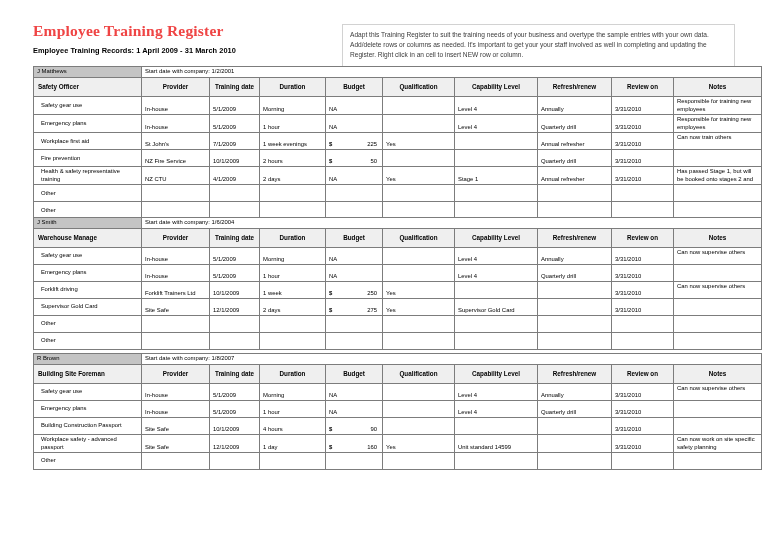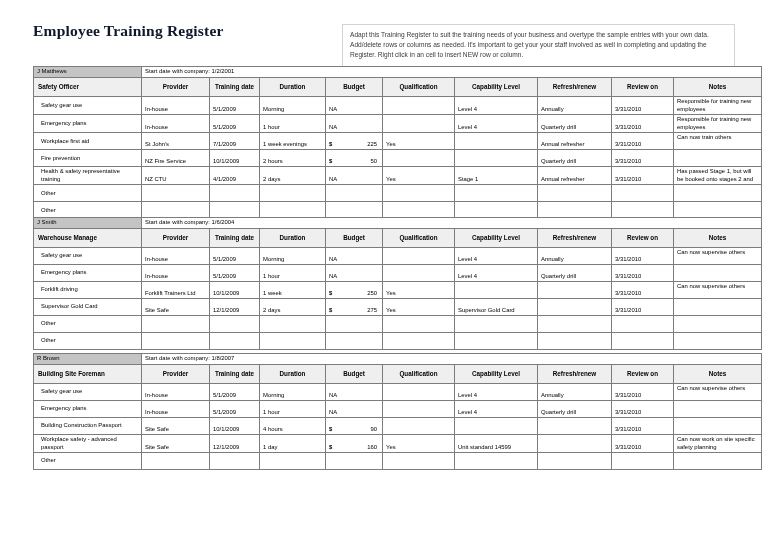--- a/index.html
+++ b/index.html
@@ -26,21 +26,21 @@
   .doc-header {
     position: absolute;
     left: 33px;
     top: 22px;
     width: 300px;
   }
   .doc-title {
     font-family: "Liberation Serif", serif;
     font-size: 15.5px;
     font-weight: bold;
-    color: #0f172a;
+    color: #ef4444;
     letter-spacing: 0.2px;
     line-height: 1.1;
     white-space: nowrap;
   }
   .doc-subtitle {
     margin-top: 7px;
     font-family: "Liberation Sans", sans-serif;
     font-size: 7.4px;
     font-weight: bold;
     color: #000000;
@@ -157,20 +157,21 @@
   .c-rev    { width: 62px; }
   .c-notes  { width: 88px; }
 </style>
 </head>
 <body>
 
 <div class="page">
 
   <div class="doc-header">
     <div class="doc-title">Employee Training Register</div>
+    <div class="doc-subtitle">Employee Training Records: 1 April 2009 - 31 March 2010</div>
   </div>
 
   <div class="note-box">
     <div class="note-text">Adapt this Training Register to suit the training needs of your business and overtype the sample entries with your own data.  Add/delete rows or columns as needed.  It's important to get your your staff involved as well in completing and updating the Register.  Right click in an cell to insert NEW row or column.</div>
   </div>
 
   <div id="tables-root">
       <table class="reg-table" style="top: 66px;">
         <colgroup>
           <col class="c-topic">

